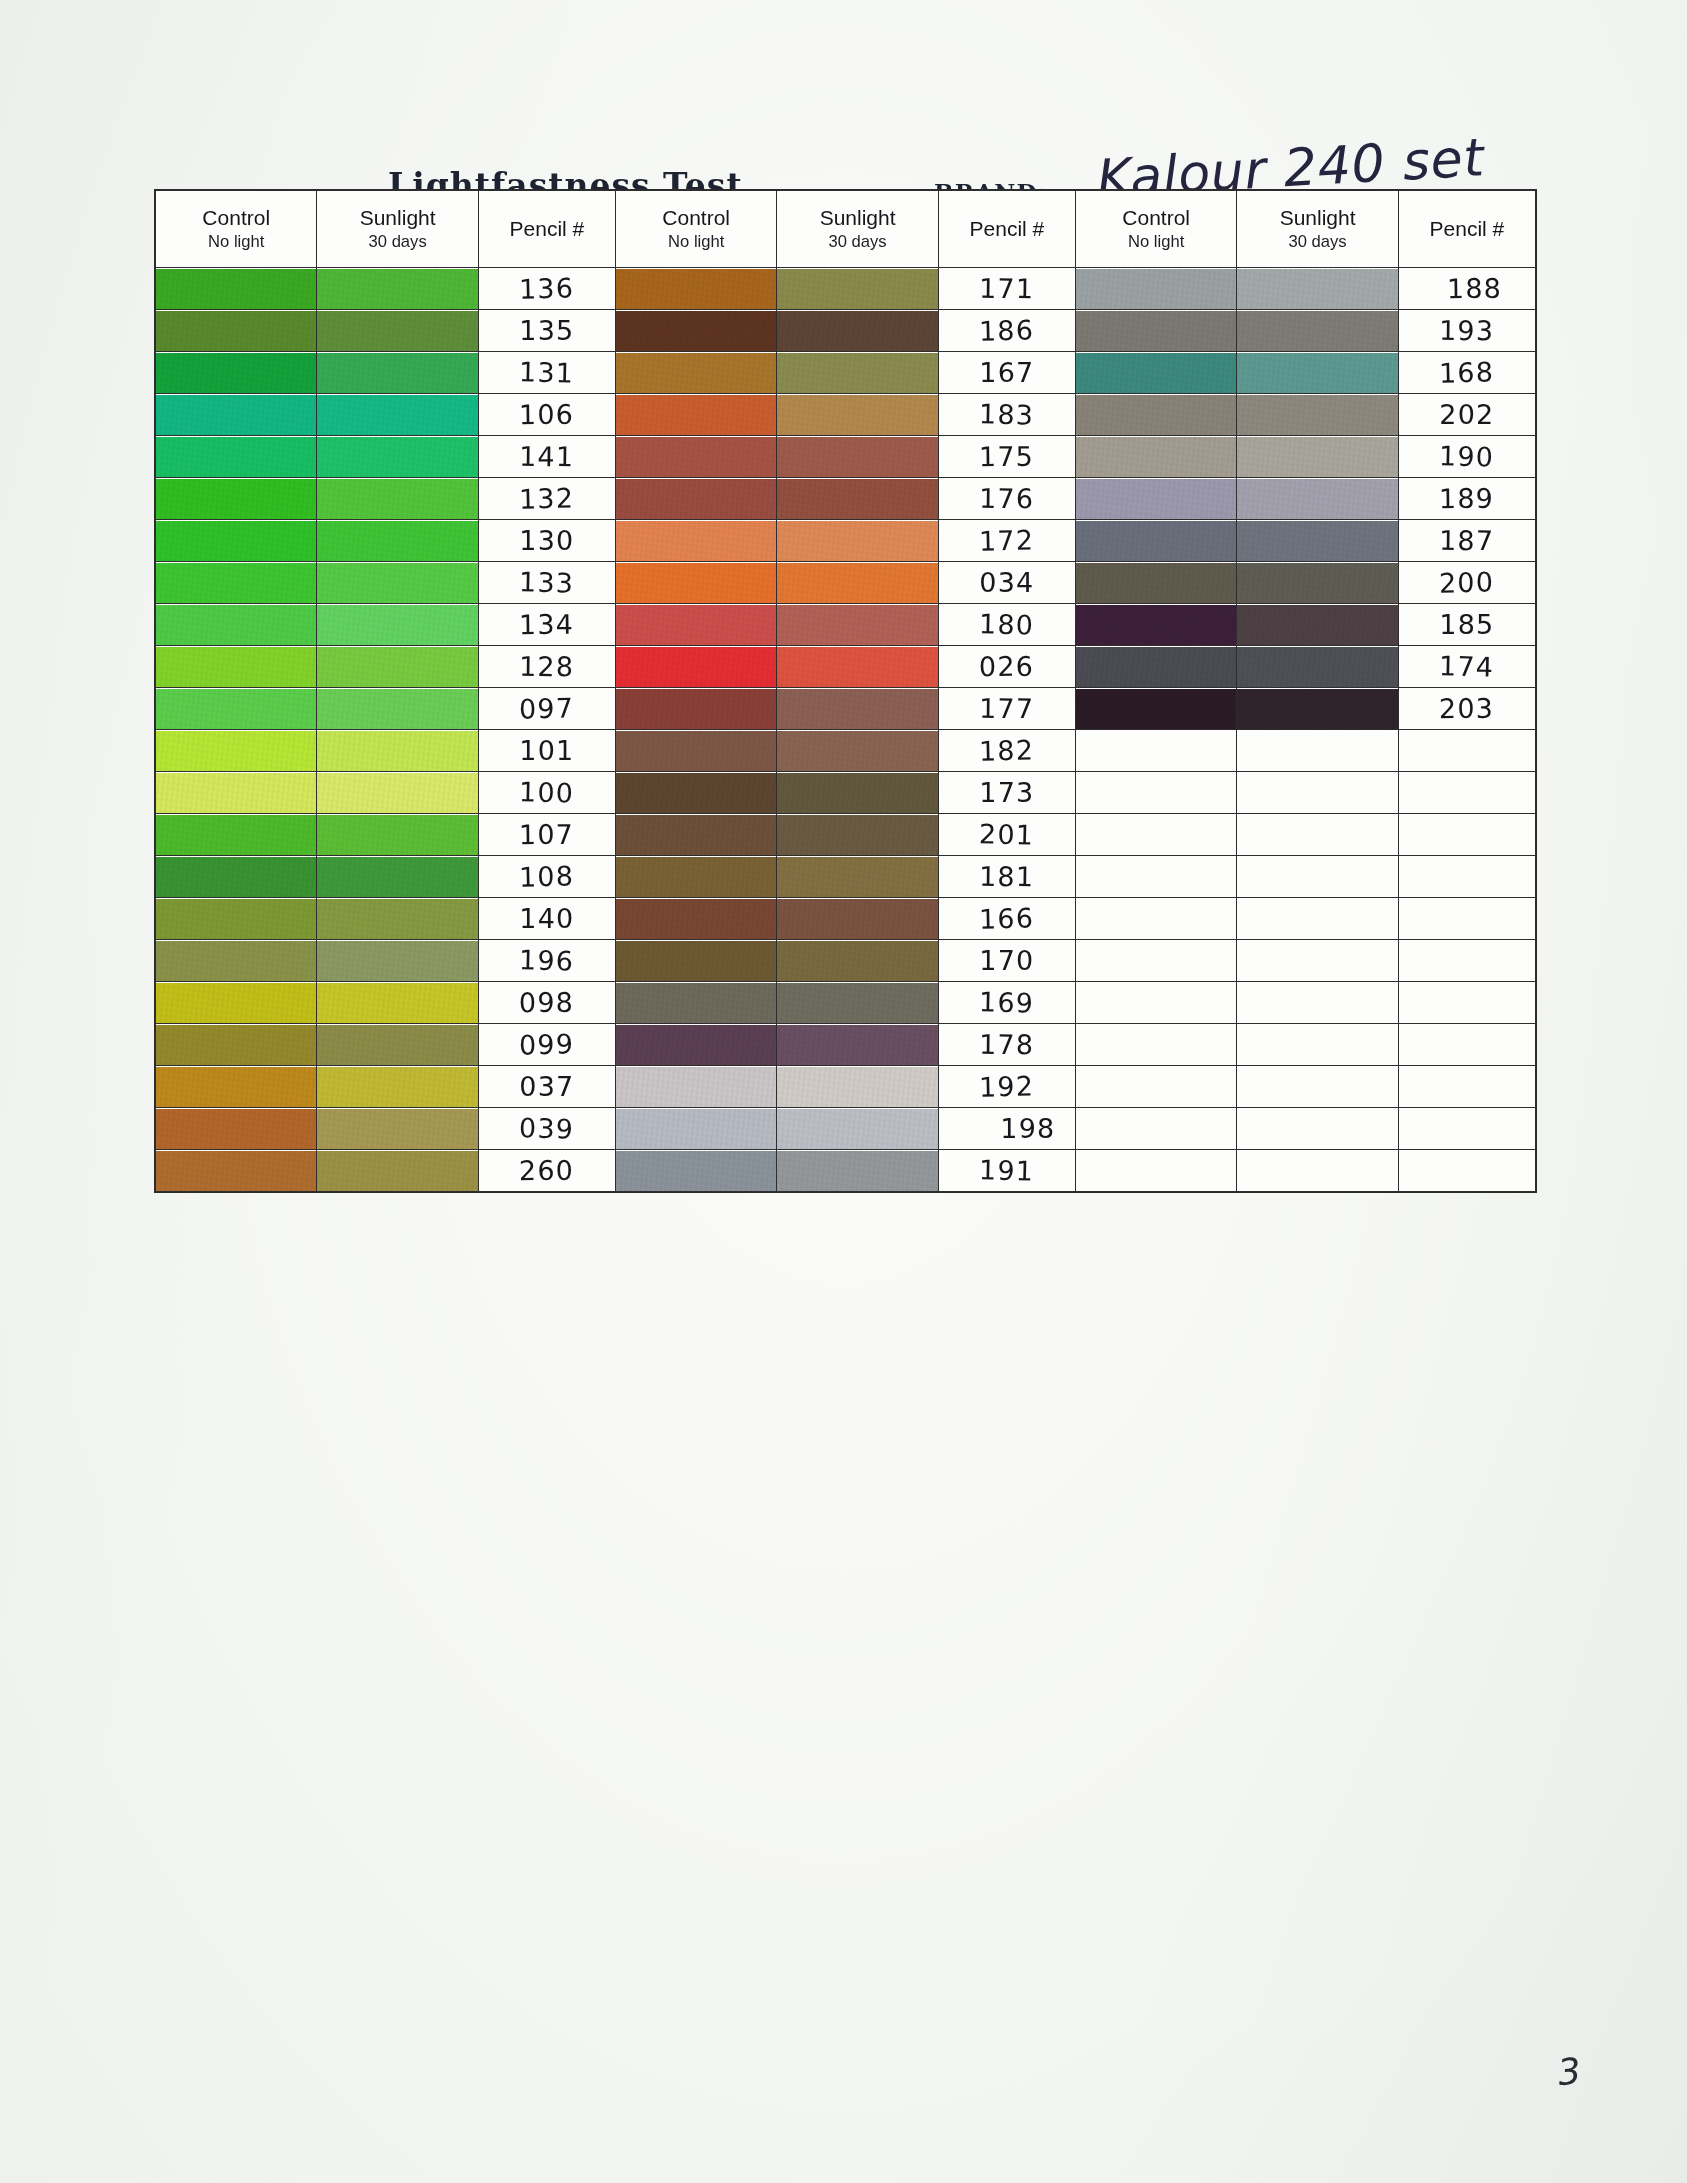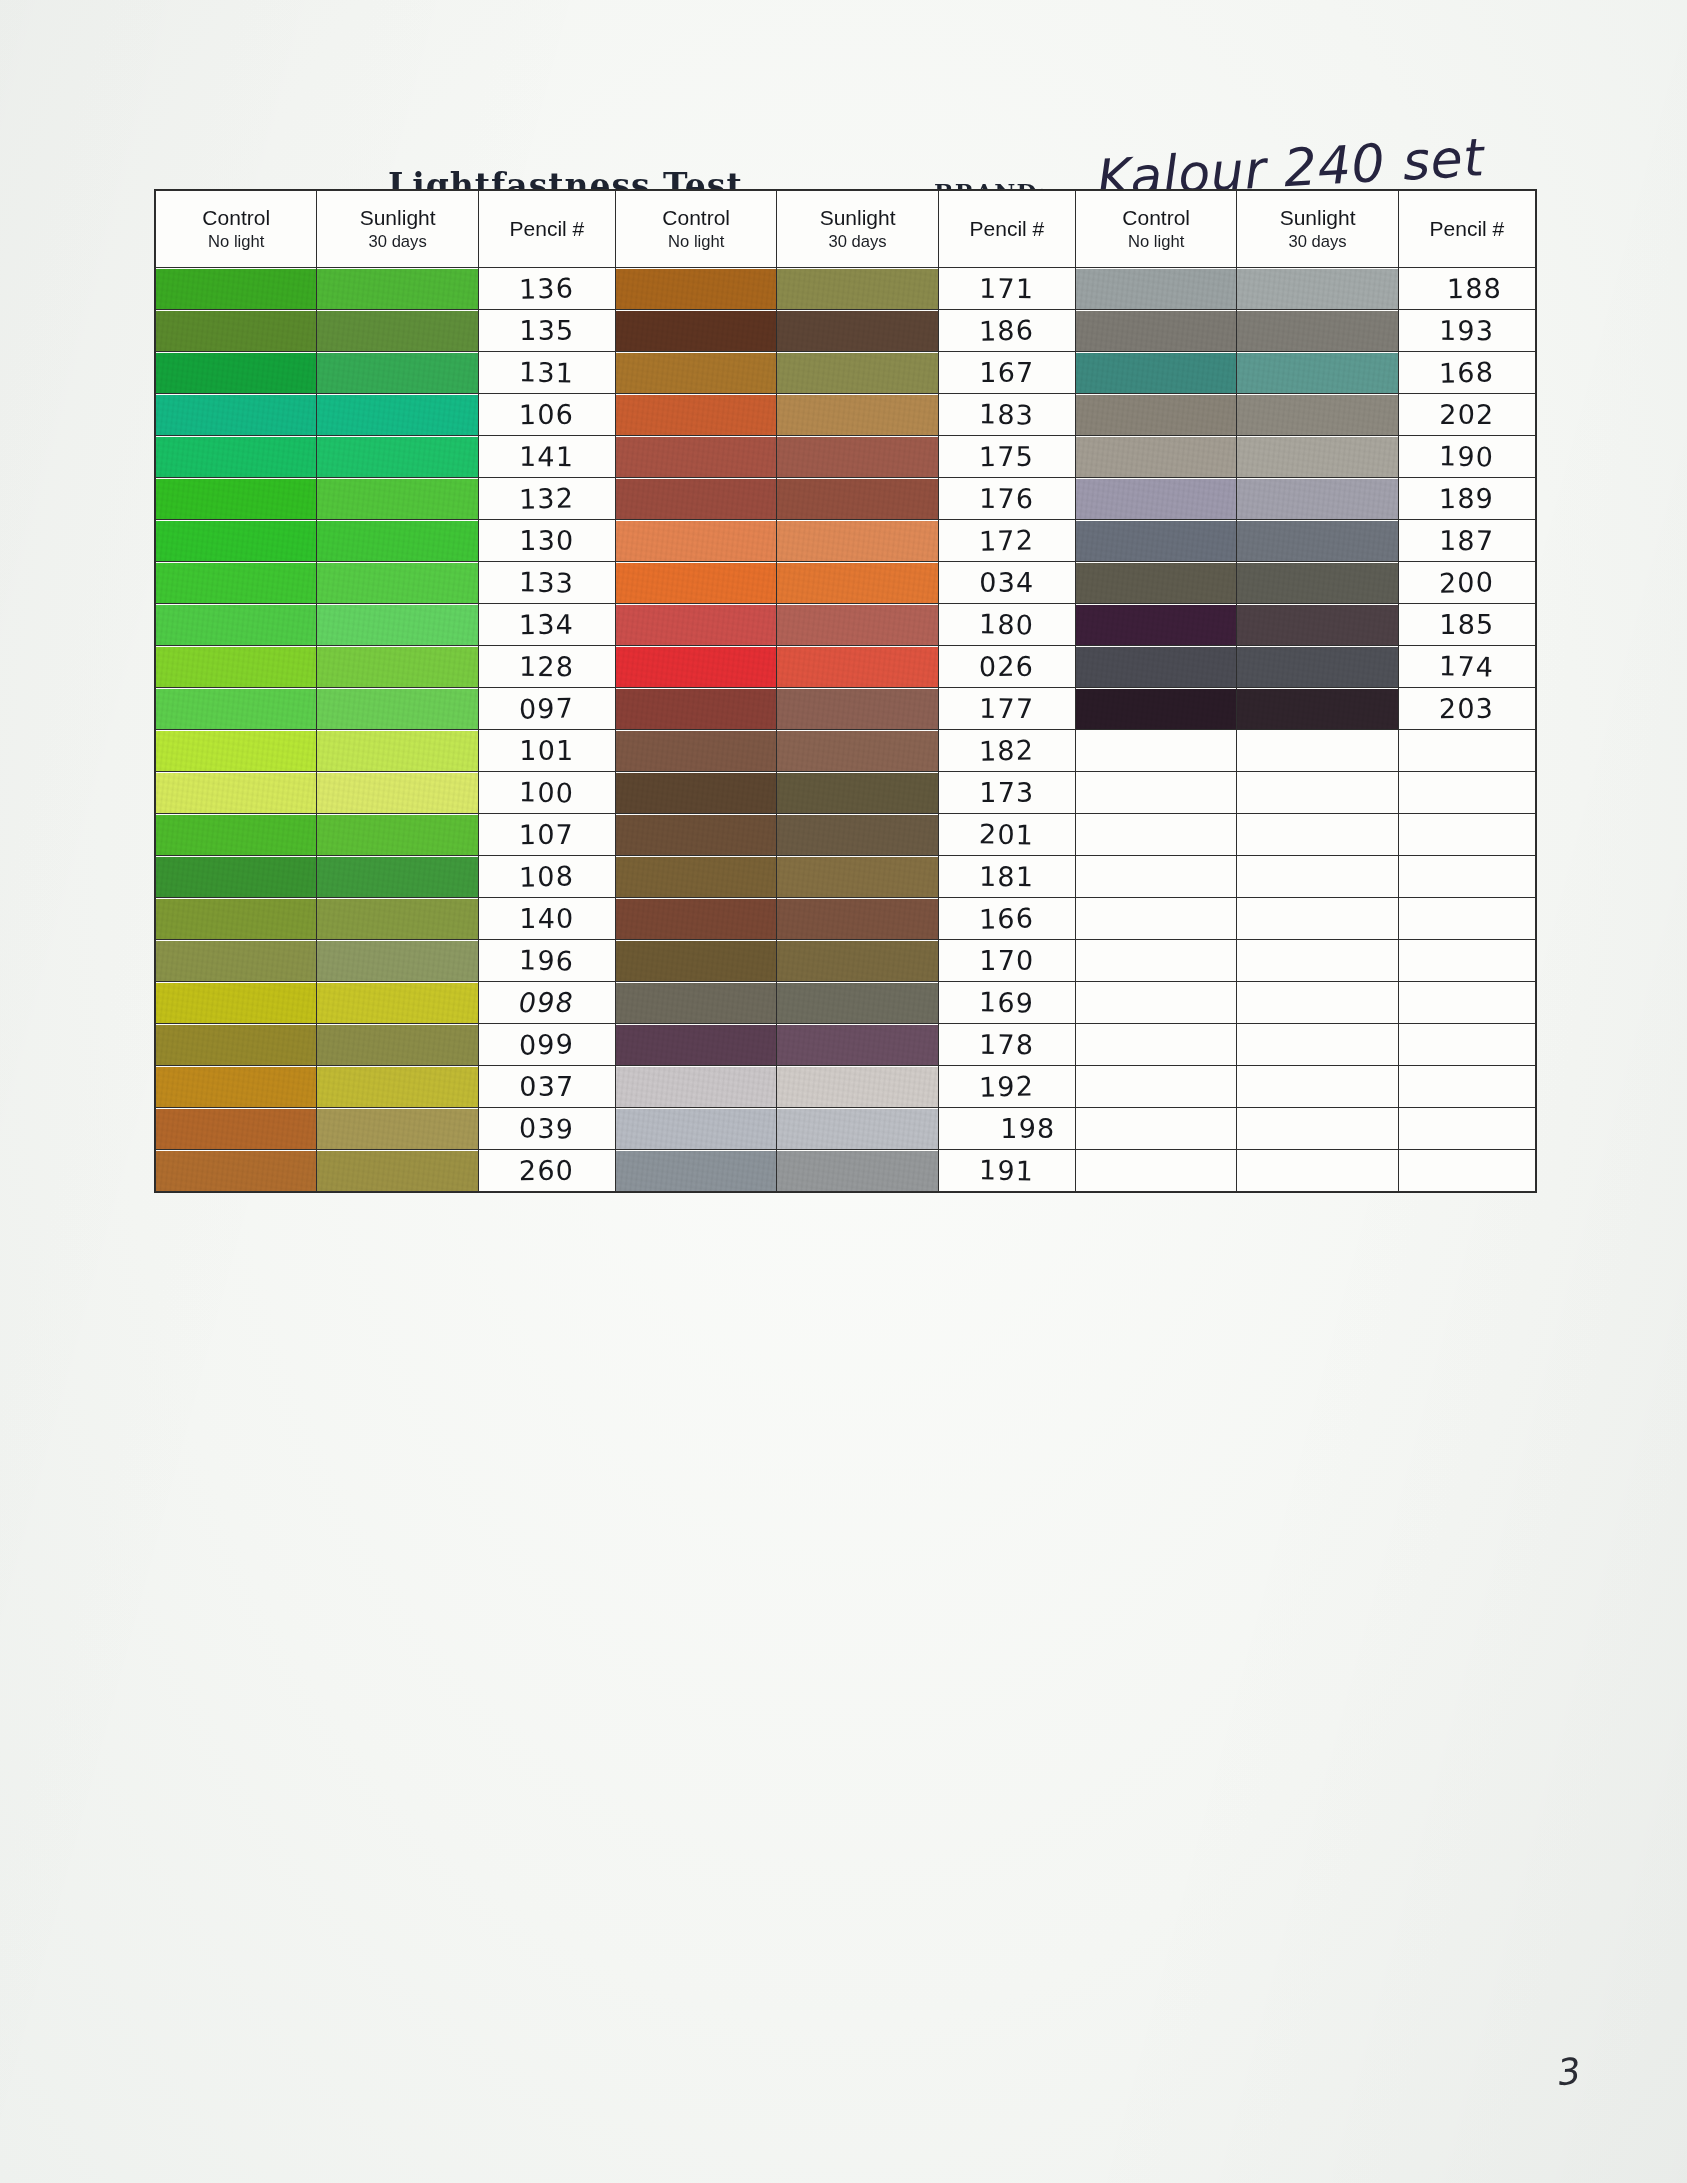--- a/index.html
+++ b/index.html
@@ -609,21 +609,21 @@
           </td>
           <td class="pencil blank"><span style="transform: rotate(-1.4deg);"></span></td>
         </tr>
         <tr>
           <td class="swatch">
             <span class="sw" style="background: rgb(195, 193, 24);"></span>
           </td>
           <td class="swatch">
             <span class="sw" style="background: rgb(201, 199, 40);"></span>
           </td>
-          <td class="pencil grp-end"><span style="transform: rotate(-0.7deg); font-style: italic;">098</span></td>
+          <td class="pencil grp-end"><span style="transform: rotate(-0.7deg);">098</span></td>
           <td class="swatch grp-start">
             <span class="sw" style="background: rgb(110, 106, 92);"></span>
           </td>
           <td class="swatch">
             <span class="sw" style="background: rgb(110, 109, 95);"></span>
           </td>
           <td class="pencil grp-end"><span style="transform: rotate(1.4deg);">169</span></td>
           <td class="swatch empty grp-start">
             <span class="sw"></span>
           </td>

